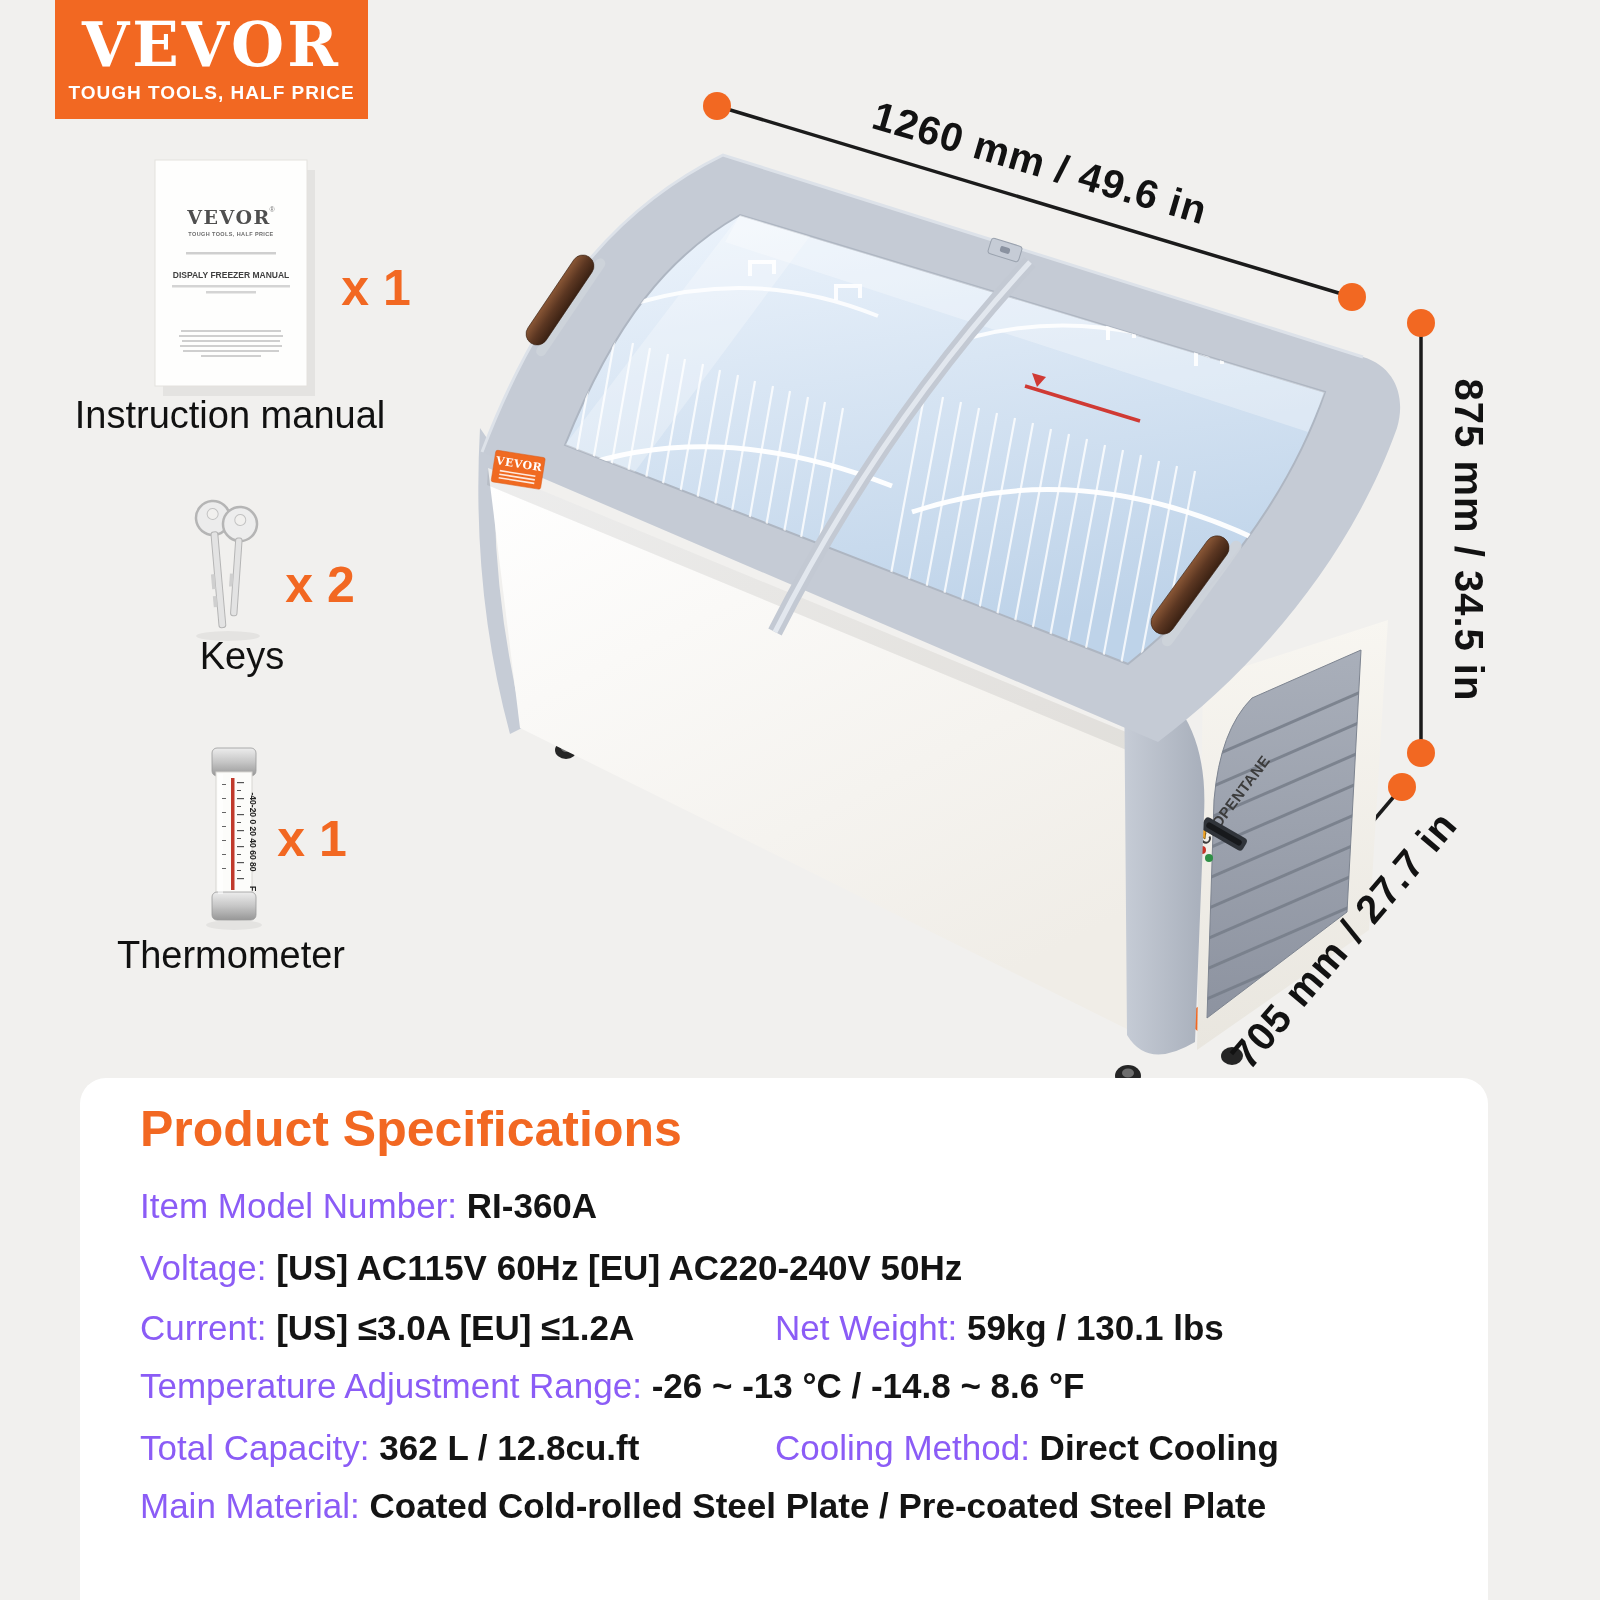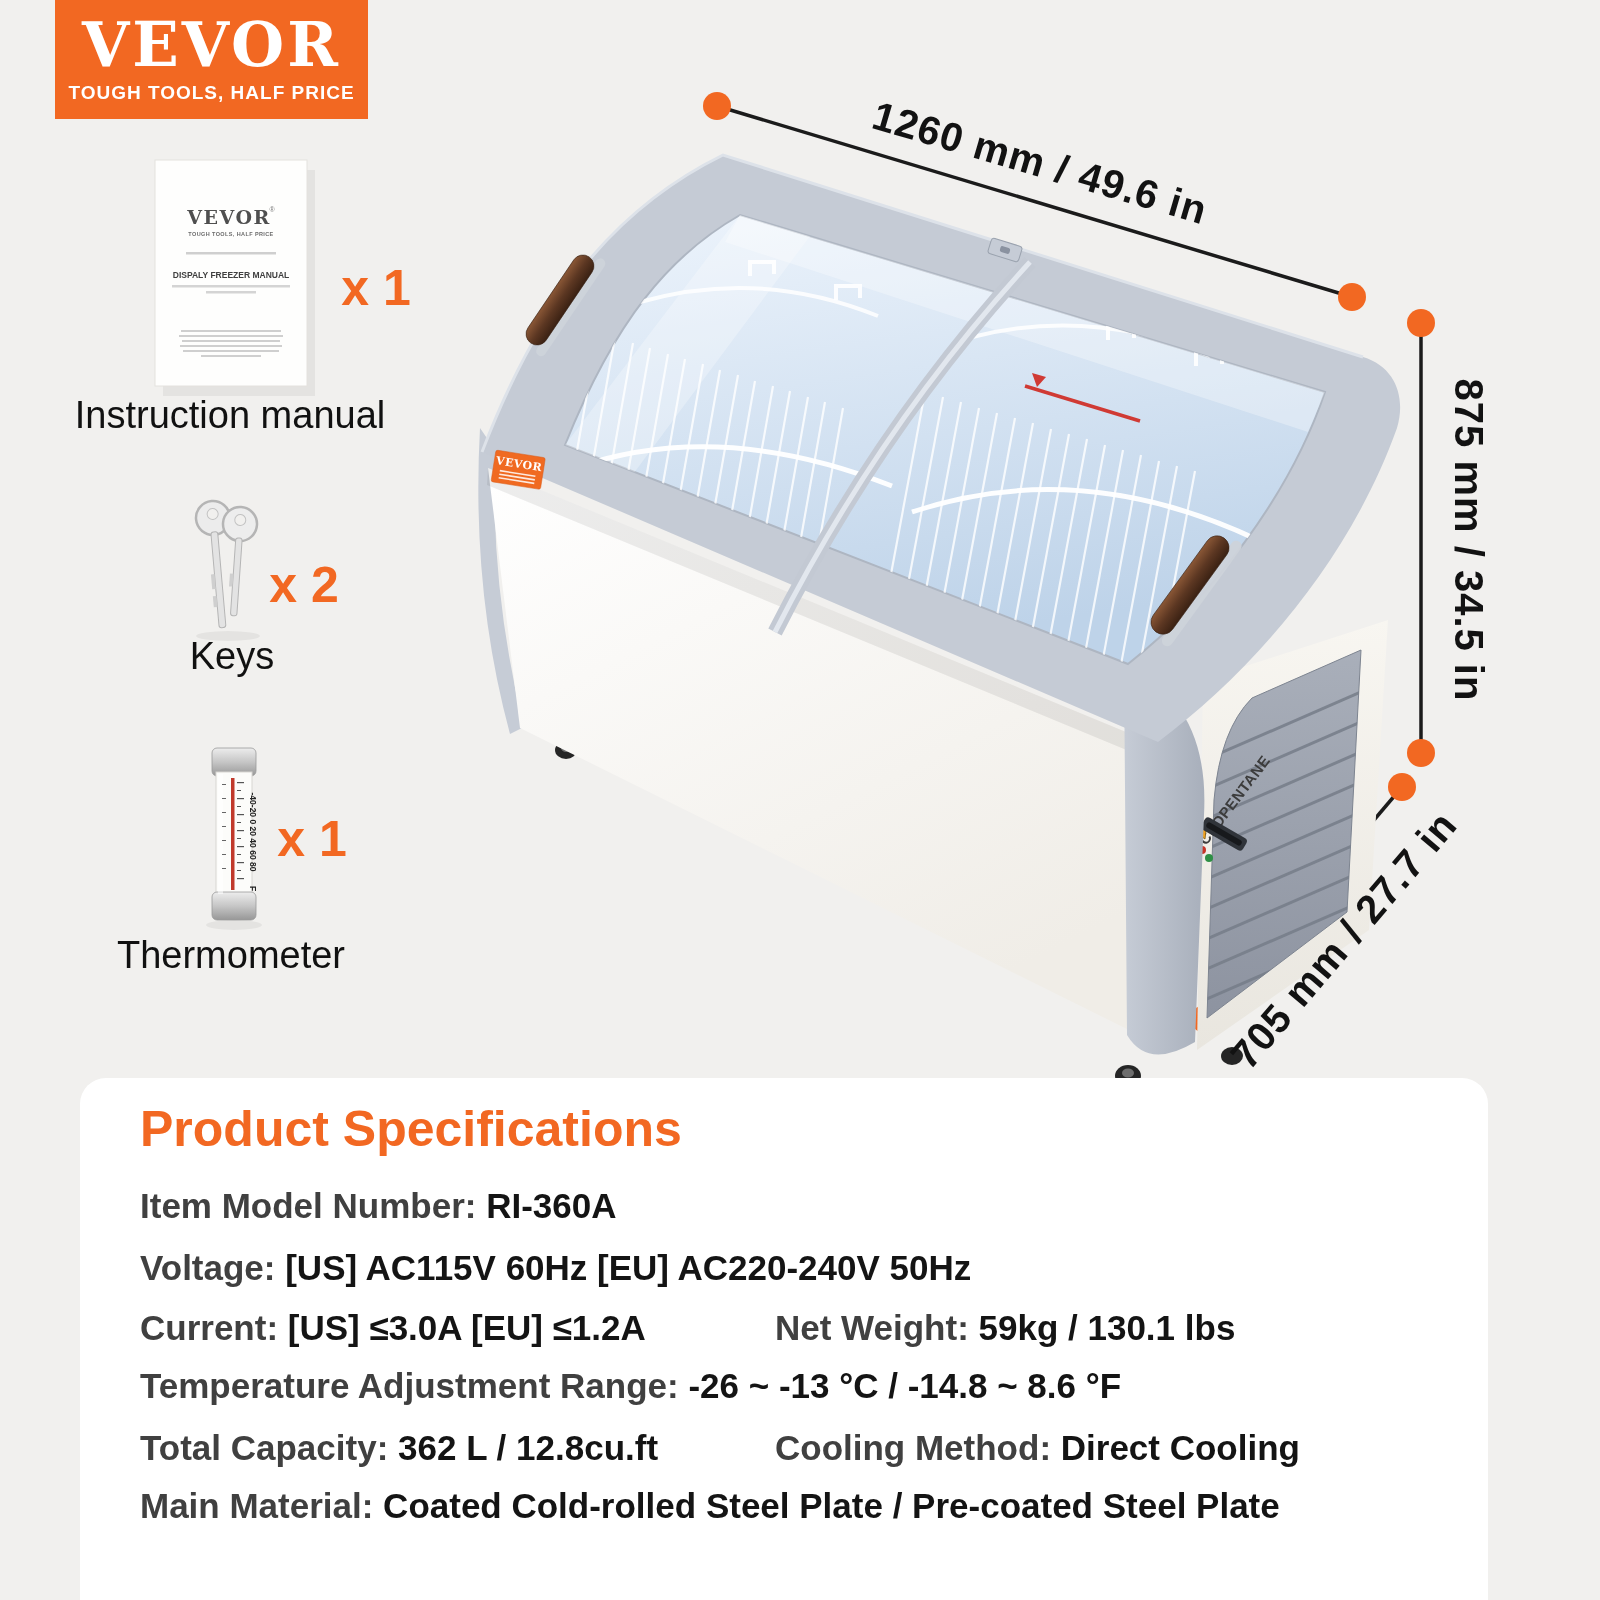--- a/index.html
+++ b/index.html
@@ -14,21 +14,21 @@
   
   .qty{color:#F26822;font-weight:700;font-size:50px;white-space:nowrap;transform:translate(-50%,-50%);}
   .itemlabel{color:#111;font-size:38px;white-space:nowrap;transform:translate(-50%,-50%);}
   
   .dim{color:#121212;font-weight:700;font-size:40px;letter-spacing:1px;white-space:nowrap;
        transform-origin:center;}
   
   #specpanel{left:80px;top:1078px;width:1408px;height:580px;background:#fff;border-radius:26px;}
   #spec-title{left:60px;top:22px;font-size:50px;font-weight:700;color:#F26822;}
   .specrow{left:60px;height:44px;white-space:nowrap;font-size:35px;}
-  .speclabel{color:#404040;font-weight:bold;}
+  .speclabel{color:#8b5cf6;}
   .specvalue{color:#141414;font-weight:700;margin-top:16px;}
   .pair2{position:absolute;left:635px;top:0;white-space:nowrap;}
   svg text{font-family:"Liberation Sans",sans-serif;}
   .serif{font-family:"DejaVu Serif",serif;}
 </style>
 </head>
 <body>
 
 <div id="canvas">
 
@@ -286,22 +286,22 @@
   </svg>
 
   <div class="abs" id="logo">
     <div class="brand">VEVOR</div>
     <div class="tag">TOUGH TOOLS, HALF PRICE</div>
   </div>
 
   <div class="abs qty" style="left:376px;top:288px">x 1</div>
   <div class="abs itemlabel" style="left:230px;top:415px">Instruction manual</div>
 
-  <div class="abs qty" style="left:304px;top:585px">x 2</div>
-  <div class="abs itemlabel" style="left:232px;top:656px">Keys</div>
+  <div class="abs qty" style="left:320px;top:585px">x 2</div>
+  <div class="abs itemlabel" style="left:242px;top:656px">Keys</div>
 
   <div class="abs qty" style="left:312px;top:839px">x 1</div>
   <div class="abs itemlabel" style="left:231px;top:955px">Thermometer</div>
 
   <div class="abs dim" style="left:1040px;top:163px;transform:translate(-50%,-50%) rotate(16.3deg)">1260 mm / 49.6 in</div>
   <div class="abs dim" style="left:1468px;top:540px;transform:translate(-50%,-50%) rotate(90deg)">875 mm / 34.5 in</div>
   <div class="abs dim" style="left:1344px;top:940px;transform:translate(-50%,-50%) rotate(-49.5deg)">705 mm / 27.7 in</div>
 
   <div class="abs" id="specpanel">
     <div class="abs" id="spec-title">Product Specifications</div>

